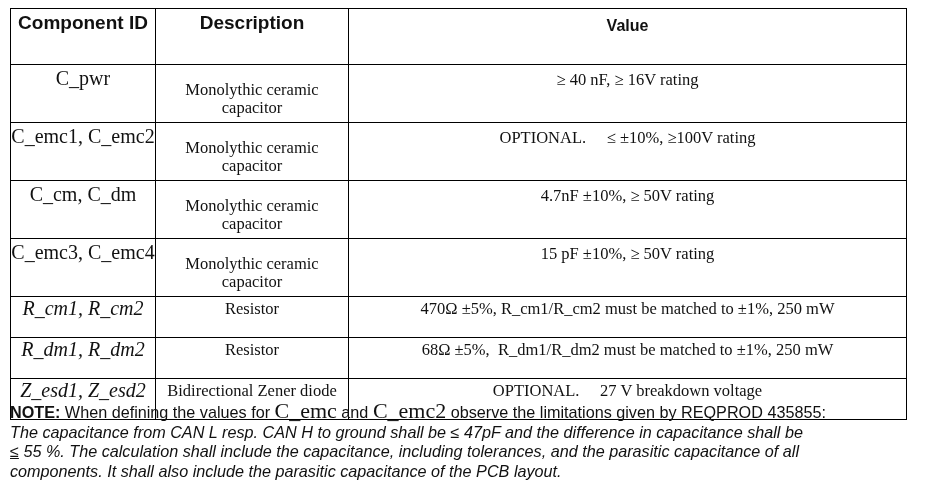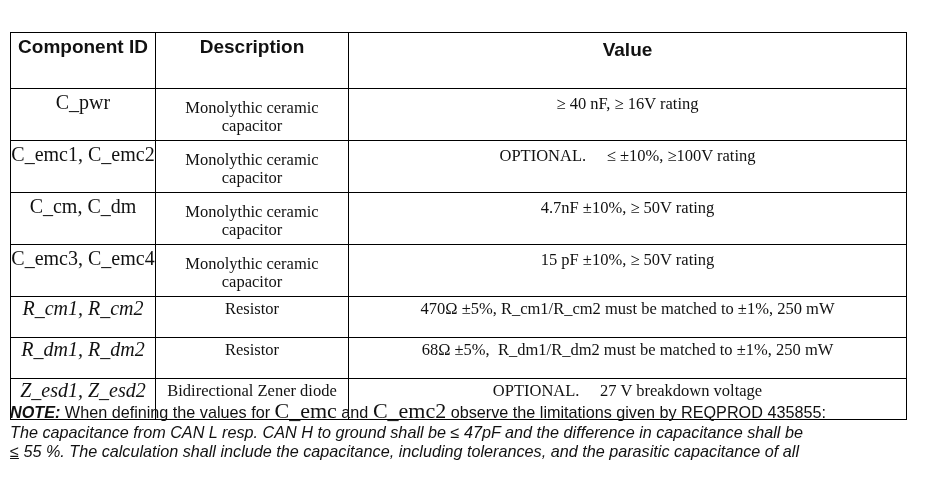--- a/index.html
+++ b/index.html
@@ -1,52 +1,51 @@
 <!DOCTYPE html>
 <html><head>
 <meta charset="utf-8">
 <style>
   html, body { margin:0; padding:0; background:#ffffff; }
   body { width:930px; height:496px; position:relative; overflow:hidden; color:#111; }
   .tbl {
     position:absolute; left:10px; top:8px;
     border-collapse:collapse; table-layout:fixed;
     width:896px;
-    margin-top:24px;
   }
   .tbl td, .tbl th {
     border:1.6px solid #000;
     padding:0;
     text-align:center;
     vertical-align:top;
   }
   .tbl th {
     font-family:"Liberation Sans", sans-serif;
     font-weight:bold; font-size:19px; line-height:22px;
     padding-top:3px;
     height:49px;
   }
-  .tbl th.val { font-size:19px; padding-top:6px; }
+  .tbl th.val { font-size:16px; padding-top:6px; }
   .tbl td {
     font-family:"Liberation Serif", serif;
     font-size:16.5px; line-height:18px;text-align:center;
   }
   .tbl td.id { font-size:20px; line-height:22px; padding-top:2px; }
-  .tbl td.desc { padding-top:10px; }
+  .tbl td.desc { padding-top:16px; }
   .tbl td.v { padding-top:6px; }
   .r2 td { height:41px; }
   .r1 td { height:37px; }
   .r1 td.v, .r1 td.desc { padding-top:3px; }
   .r1 td.id { padding-top:0px;font-style:italic; }
   .note {
     position:absolute; left:10px; top:401px; width:915px;
     font-family:"Liberation Sans", sans-serif;
     font-size:16.2px; line-height:19.5px;
   }
-  .note b { font-weight:bold;font-style:italic; }
+  .note b { font-weight:bold; }
   .note .ser { font-family:"Liberation Serif", serif; font-size:22px; }
   .note i { font-style:italic; }
   .note .u { text-decoration:underline; }
 </style>
 </head>
 <body>
 
 <table class="tbl">
   <colgroup>
     <col style="width:145px">
@@ -96,13 +95,14 @@
       <td class="desc">Bidirectional Zener diode</td>
       <td class="v" style="white-space:pre">OPTIONAL.     27 V breakdown voltage</td>
     </tr>
   </tbody>
 </table>
 
 <div class="note">
   <div><b>NOTE:</b><span> When defining the values for </span><span class="ser">C_emc</span><span> and </span><span class="ser">C_emc2</span><span> observe the limitations given by REQPROD 435855:</span></div>
   <div><i>The capacitance from CAN L resp. CAN H to ground shall be ≤ 47pF and the difference in capacitance shall be</i></div>
   <div><i><span class="u">≤</span><span> 55 %. The calculation shall include the capacitance, including tolerances, and the parasitic capacitance of all</span></i></div>
+  <div><i>components. It shall also include the parasitic capacitance of the PCB layout.</i></div>
 </div>
 
 </body></html>

